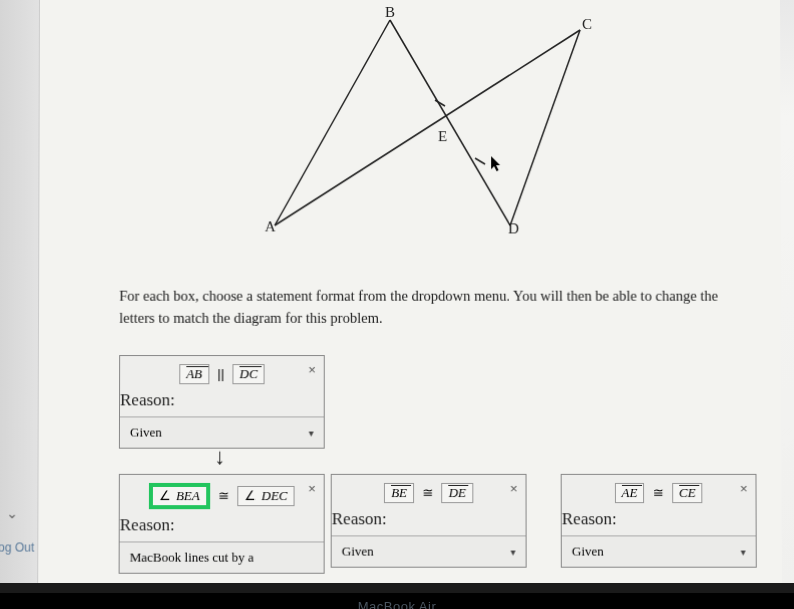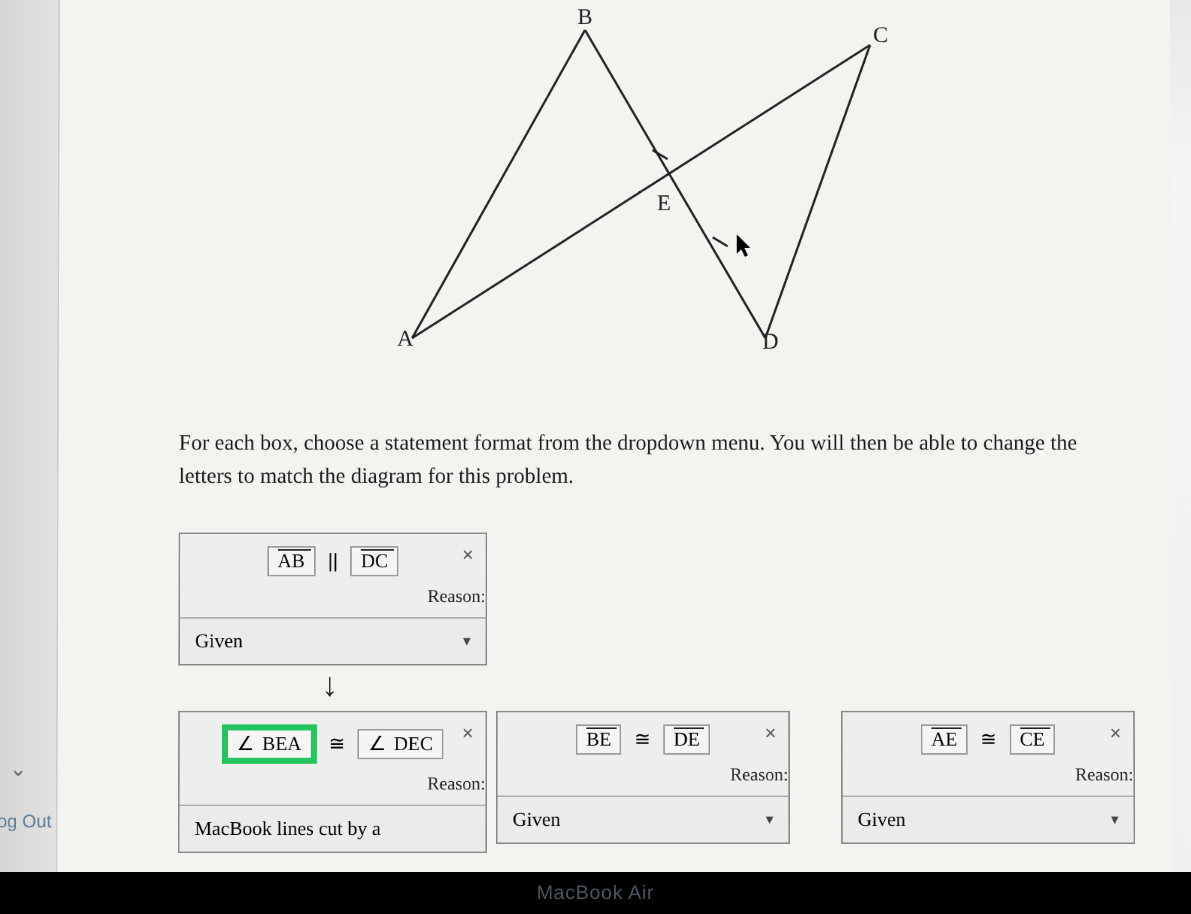--- a/index.html
+++ b/index.html
@@ -78,20 +78,21 @@
   .stmt-row {
     padding: 8px 10px 4px 10px;
     text-align: center;
     position: relative;
   }
   .seg-box {
     display: inline-block;
     border: 1px solid #999;
     padding: 1px 6px;
     margin: 0 2px;
+    font-style: italic;
     background: #f5f5f3;
     position: relative;
   }
   .overline {
     position: absolute;
     top: 1px;
     height: 1px;
     background: #222;
   }
   .sym {
@@ -101,22 +102,22 @@
   .angle-sym::before { content: "∠"; margin-right: 2px; font-style: normal; }
   .close-x {
     position: absolute;
     top: 6px; right: 8px;
     font-size: 13px;
     color: #555;
     cursor: pointer;
     font-family: Arial, sans-serif;
   }
   .reason-label {
-    text-align: right;
-    font-size: 12px;
+    text-align: left;
+    font-size: 17px;
     padding: 2px 0 6px 0;
     color: #222;
   }
   .reason-select {
     border-top: 1px solid #aaa;
     padding: 7px 10px;
     font-size: 13px;
     position: relative;
     background: #ebebe9;
     cursor: pointer;
@@ -129,21 +130,21 @@
     color: #444;
   }
   .arrow-down {
     position: absolute;
     font-size: 22px;
     color: #222;
   }
   .bottom-bar {
     position: absolute;
     bottom: 0; left: 0;
-    width: 794px; height: 28px;
+    width: 794px; height: 16px;
     background: #000;
     color: #4a5560;
     text-align: center;
     font-family: Arial, sans-serif;
     font-size: 13px;
     line-height: 28px;
     letter-spacing: 0.5px;
   }
   .cursor {
     position: absolute;

